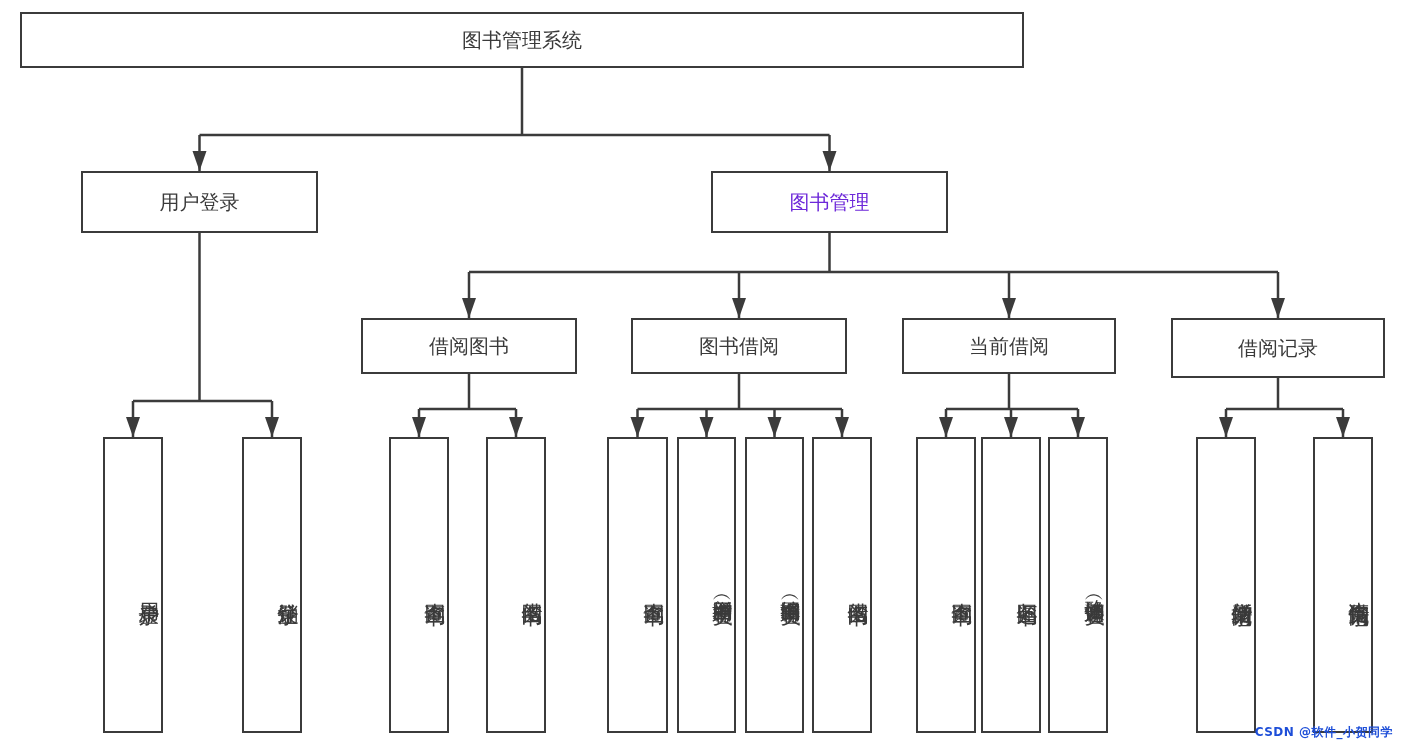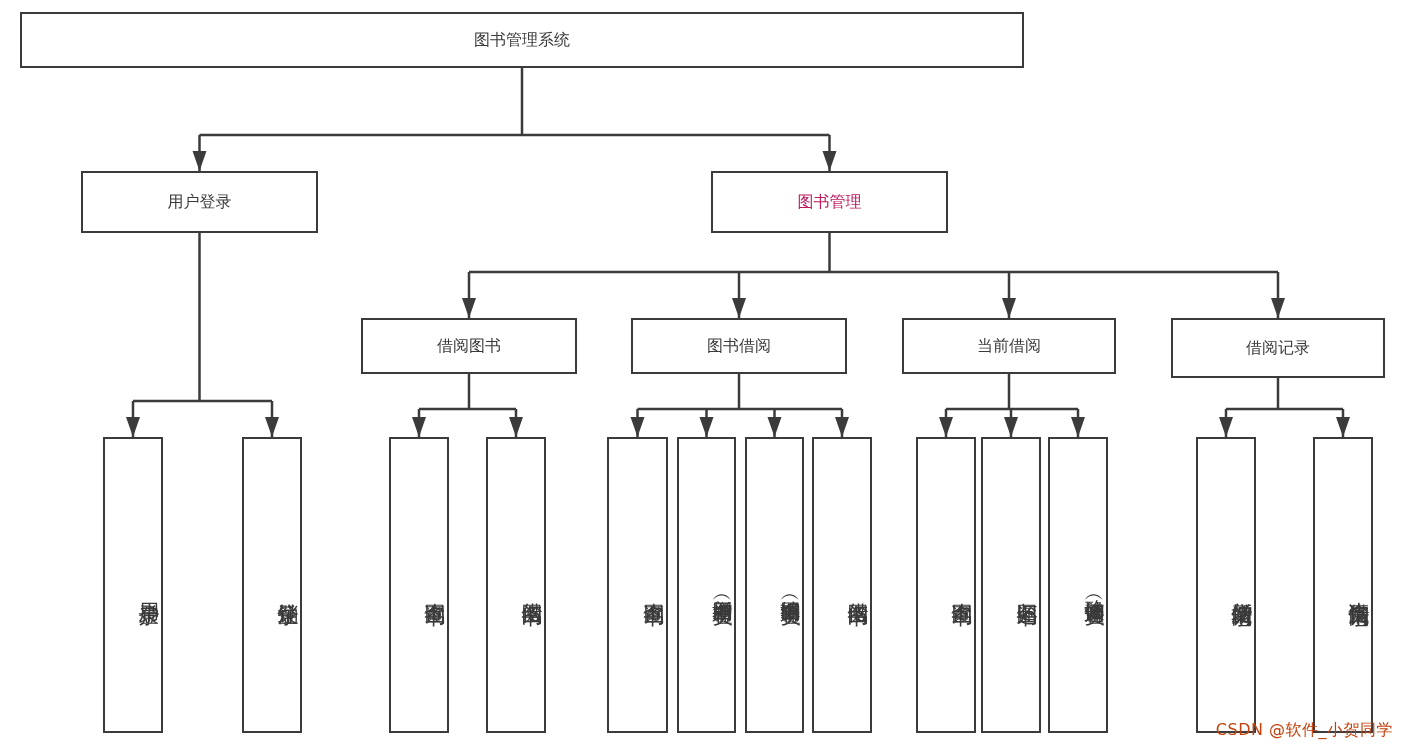--- a/index.html
+++ b/index.html
@@ -9,35 +9,36 @@
   }
   #diagram-root{position:relative;width:1405px;height:747px;background:#fff;}
   .node{
     position:absolute;
     box-sizing:border-box;
     background:#ffffff;
     border:2px solid #3b3b3b;
     display:flex;align-items:center;justify-content:center;
     color:#3a3a3a;
   }
-  .node-h{font-size:16px;line-height:1.1;white-space:nowrap;}
+  .node-h{font-size:20px;line-height:1.1;white-space:nowrap;}
   .node-v{
     align-items:flex-start;justify-content:center;
     padding-top:6px;
     font-size:21px;line-height:1.16;
     writing-mode:vertical-rl;text-orientation:upright;
     letter-spacing:1px;
     white-space:nowrap;
   }
   .node-v.tall{font-size:20px;}
   #edges{position:absolute;left:0;top:0;width:1405px;height:747px;pointer-events:none;}
   #watermark{
     position:absolute;right:12px;bottom:6px;
-    font-size:16px;color:#c2410c;letter-spacing:.5px;
+    font-size:12px;color:#1d4ed8;letter-spacing:.5px;
     white-space:nowrap;
+    font-weight:bold;
   }
 </style>
 </head>
 <body>
 
 <div id="diagram-root">
   <svg id="edges" viewBox="0 0 1405 747">
       <line x1="522" y1="68" x2="522" y2="135" stroke="#3b3b3b" stroke-width="2.5"></line>
       <line x1="199.5" y1="135" x2="829.5" y2="135" stroke="#3b3b3b" stroke-width="2.5"></line>
       <line x1="199.5" y1="135" x2="199.5" y2="171" stroke="#3b3b3b" stroke-width="2.5"></line>
@@ -91,21 +92,21 @@
       <line x1="1343" y1="409" x2="1343" y2="437" stroke="#3b3b3b" stroke-width="2.5"></line>
       <polygon points="1336,417 1350,417 1343,437" fill="#3b3b3b"></polygon>
     </svg>
   <div id="nodes-layer">
       <div class="node node-h" style="left: 20px; top: 12px; width: 1004px; height: 56px; border-color: rgb(59, 59, 59); background: rgb(255, 255, 255); color: rgb(58, 58, 58);">
         <span>图书管理系统</span>
       </div>
       <div class="node node-h" style="left: 81px; top: 171px; width: 237px; height: 62px; border-color: rgb(59, 59, 59); background: rgb(255, 255, 255); color: rgb(58, 58, 58);">
         <span>用户登录</span>
       </div>
-      <div class="node node-h" style="left: 711px; top: 171px; width: 237px; height: 62px; border-color: rgb(59, 59, 59); background: rgb(255, 255, 255); color: #be185d;">
+      <div class="node node-h" style="left: 711px; top: 171px; width: 237px; height: 62px; border-color: rgb(59, 59, 59); background: rgb(255, 255, 255); color: #6d28d9;">
         <span>图书管理</span>
       </div>
       <div class="node node-h" style="left: 361px; top: 318px; width: 216px; height: 56px; border-color: rgb(59, 59, 59); background: rgb(255, 255, 255); color: rgb(58, 58, 58);">
         <span>借阅图书</span>
       </div>
       <div class="node node-h" style="left: 631px; top: 318px; width: 216px; height: 56px; border-color: rgb(59, 59, 59); background: rgb(255, 255, 255); color: rgb(58, 58, 58);">
         <span>图书借阅</span>
       </div>
       <div class="node node-h" style="left: 902px; top: 318px; width: 214px; height: 56px; border-color: rgb(59, 59, 59); background: rgb(255, 255, 255); color: rgb(58, 58, 58);">
         <span>当前借阅</span>

